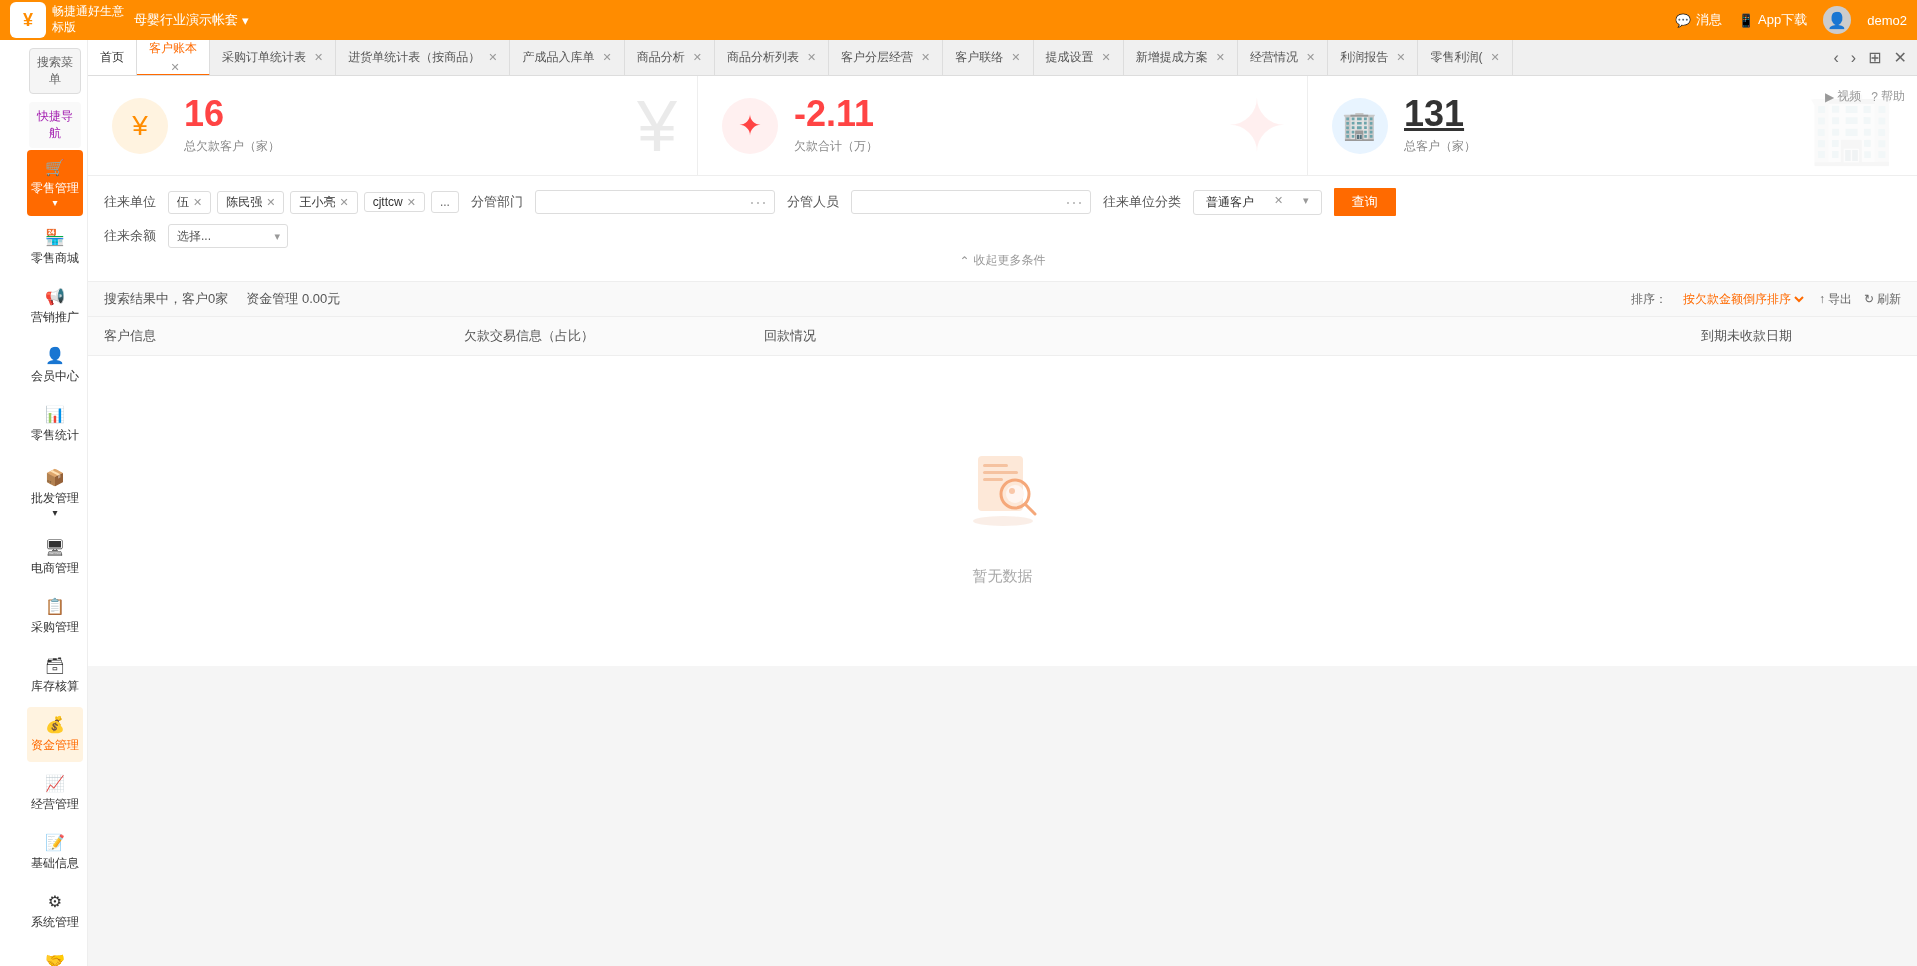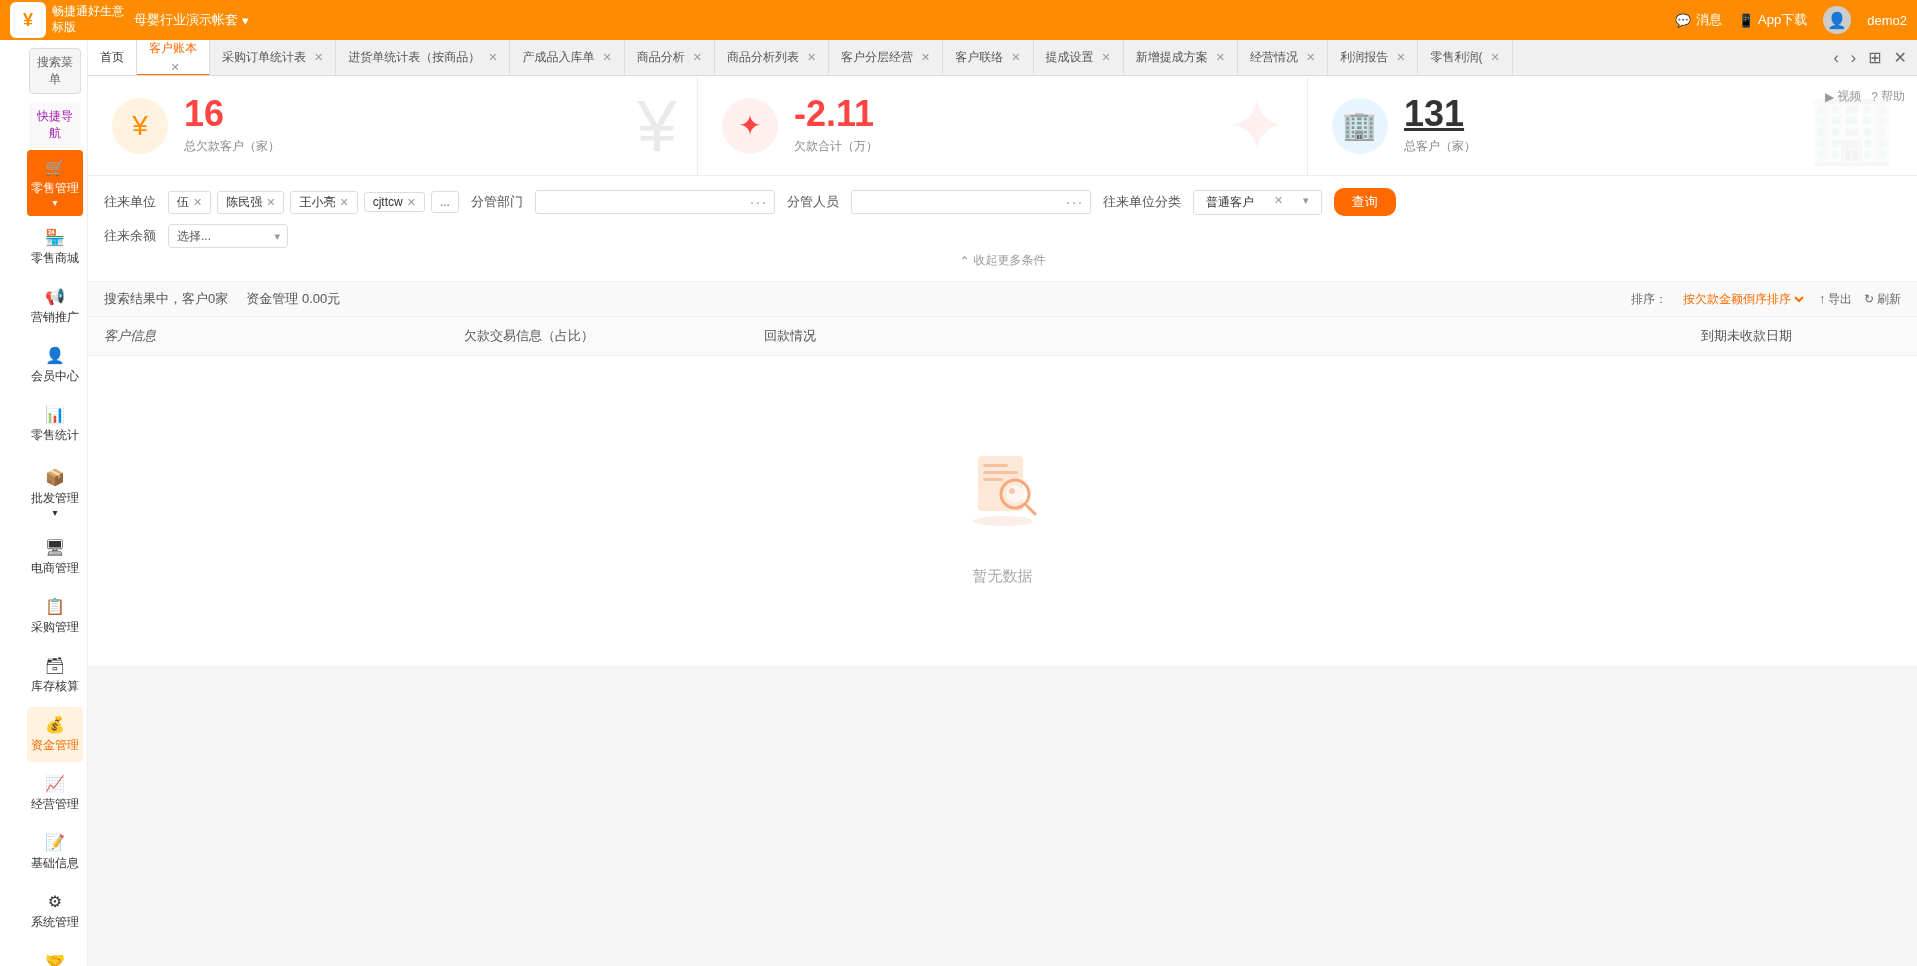--- a/index.html
+++ b/index.html
@@ -65,36 +65,36 @@
     .filter-row { display: flex; align-items: center; gap: 12px; flex-wrap: wrap; margin-bottom: 8px; }
     .filter-label { font-size: 13px; color: #555; white-space: nowrap; }
     .filter-tags { display: flex; align-items: center; gap: 6px; flex-wrap: wrap; }
     .filter-tag { display: flex; align-items: center; gap: 4px; background: #fff; border: 1px solid #ddd; border-radius: 3px; padding: 2px 8px; font-size: 12px; color: #333; }
     .filter-tag .tag-close { color: #999; cursor: pointer; font-size: 11px; }
     .filter-select { border: 1px solid #ddd; border-radius: 3px; padding: 4px 28px 4px 8px; font-size: 12px; color: #555; background: #fff; appearance: none; cursor: pointer; min-width: 120px; position: relative; }
     .select-wrapper { position: relative; display: inline-block; }
     .select-wrapper::after { content: '▾'; position: absolute; right: 8px; top: 50%; transform: translateY(-50%); color: #999; pointer-events: none; font-size: 11px; }
     .filter-input-wide { border: 1px solid #ddd; border-radius: 3px; padding: 4px 28px 4px 8px; font-size: 12px; color: #555; background: #fff; min-width: 200px; }
     .btn-more-dots { background: none; border: 1px solid #ddd; border-radius: 3px; padding: 3px 8px; font-size: 12px; color: #666; cursor: pointer; }
-    .btn-orange { background: #ff6a00; color: #fff; border: none; border-radius: 10px; padding: 5px 18px; font-size: 13px; cursor: pointer; }
+    .btn-orange { background: #ff6a00; color: #fff; border: none; border-radius: 1px; padding: 5px 18px; font-size: 13px; cursor: pointer; }
     .filter-row2 { display: flex; align-items: center; gap: 12px; }
     .collapse-row { text-align: center; padding: 4px 0; }
     .collapse-btn { background: none; border: none; color: #999; cursor: pointer; font-size: 12px; display: flex; align-items: center; gap: 4px; margin: 0 auto; }
 
     
     .search-summary { background: #f9f9f9; padding: 8px 16px; display: flex; align-items: center; justify-content: space-between; border-bottom: 1px solid #eee; }
     .search-summary-left { font-size: 13px; color: #555; }
     .search-summary-right { display: flex; align-items: center; gap: 12px; font-size: 12px; color: #666; }
     .sort-select { border: none; background: none; font-size: 12px; color: #ff6a00; cursor: pointer; }
     .action-btn { background: none; border: none; cursor: pointer; font-size: 12px; color: #666; display: flex; align-items: center; gap: 3px; }
 
     
     .data-table { width: 100%; background: #fff; }
     .table-header { display: flex; border-bottom: 1px solid #eee; padding: 10px 16px; background: #fafafa; }
-    .col-customer { flex: 0 0 360px; font-size: 13px; color: #555; font-weight: 500; font-style: italic; }
+    .col-customer { flex: 0 0 360px; font-size: 13px; color: #555; font-weight: 500; }
     .col-debt { flex: 0 0 300px; font-size: 13px; color: #555; font-weight: 500; }
     .col-repay { flex: 1; font-size: 13px; color: #555; font-weight: 500; }
     .col-date { flex: 0 0 200px; font-size: 13px; color: #555; font-weight: 500; }
 
     
     .empty-state { display: flex; flex-direction: column; align-items: center; justify-content: center; padding: 80px 20px; }
     .empty-icon { font-size: 80px; color: #ffcba4; margin-bottom: 12px; }
     .empty-text { font-size: 15px; color: #aaa; }
 
     

